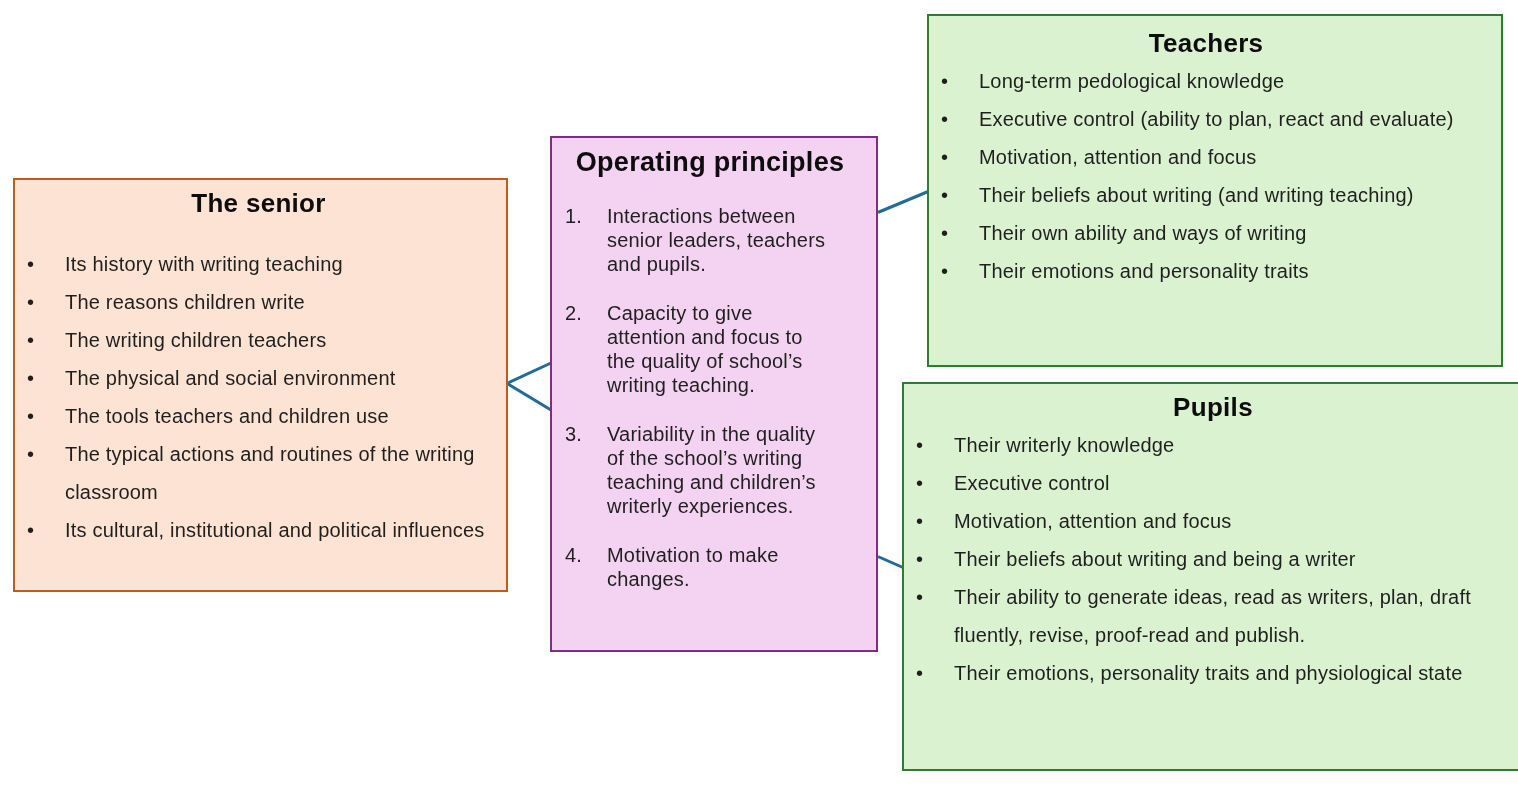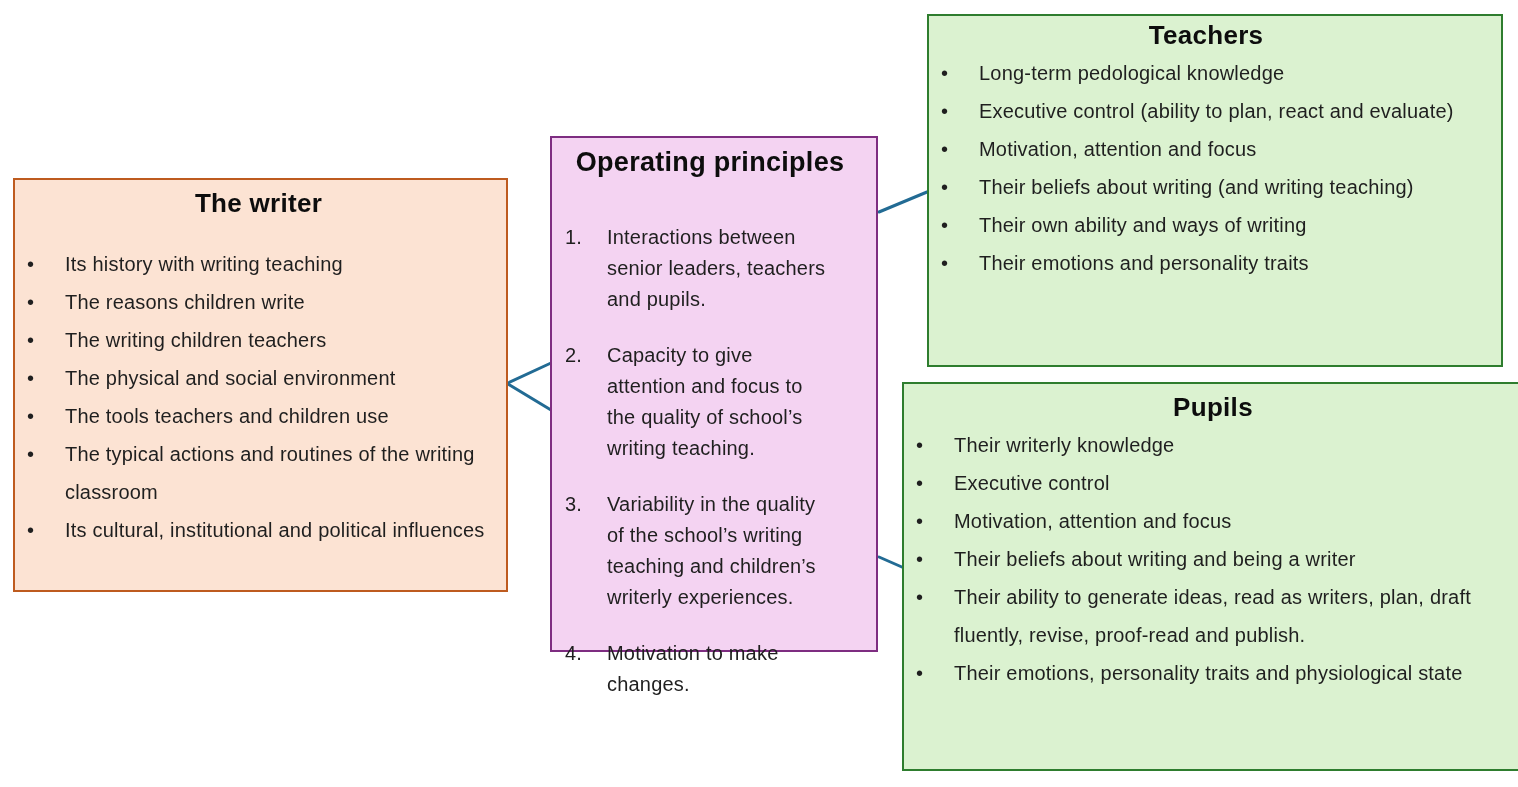--- a/index.html
+++ b/index.html
@@ -74,23 +74,23 @@
   .principles {
     left: 550px; top: 136px;
     width: 328px; height: 516px;
     background: var(--principles-fill, #F4D3F2);
     border-color: var(--principles-border, #7E2D81);
     padding: 8px 8px 0 0;
   }
   .principles .box-title { font-size: 27px; line-height: 32px; }
   .num-list {
     counter-reset: opnum;
-    margin-top: 44px;
+    margin-top: 26px;
     padding-right: 36px;
-    line-height: 31px;
+    line-height: 24px;
   }
   .num-list li {
     counter-increment: opnum;
     position: relative;
     padding-left: 55px;
     margin-bottom: 25px;
   }
   .num-list li::before {
     content: counter(opnum) ".";
     position: absolute;
@@ -104,37 +104,37 @@
   }
   .teachers {
     left: 927px; top: 14px;
     width: 576px; height: 353px;
   }
   .pupils {
     left: 902px; top: 382px;
     width: 640px; height: 389px;
   }
   .green-box .bullet-list { margin-top: 4px; }
-  .teachers.green-box { padding-top: 4px; }
+  .teachers.green-box { padding-top: 12px; }
   .pupils.green-box { padding-top: 8px; }
 </style>
 </head>
 <body>
 
 <div class="canvas">
 
   <svg class="connectors" width="1518" height="787" viewBox="0 0 1518 787" xmlns="http://www.w3.org/2000/svg">
     <line x1="508" y1="383" x2="551" y2="363"></line>
     <line x1="508" y1="384" x2="551" y2="410"></line>
     <line x1="879" y1="212" x2="927" y2="192"></line>
     <line x1="879" y1="557" x2="927" y2="578"></line>
   </svg>
 
   <section class="box school">
-    <h2 class="box-title">The writer</h2>
+    <h2 class="box-title">The senior</h2>
     <ul class="bullet-list">
         <li>Its history with writing teaching</li>
         <li>The reasons children write</li>
         <li>The writing children teachers</li>
         <li>The physical and social environment</li>
         <li>The tools teachers and children use</li>
         <li>The typical actions and routines of the writing classroom</li>
         <li>Its cultural, institutional and political influences</li>
       </ul>
   </section>

